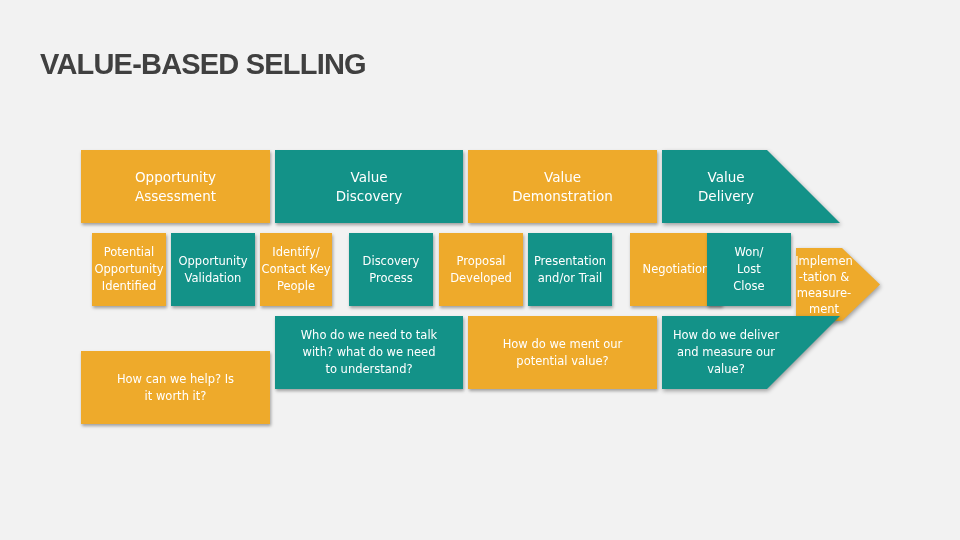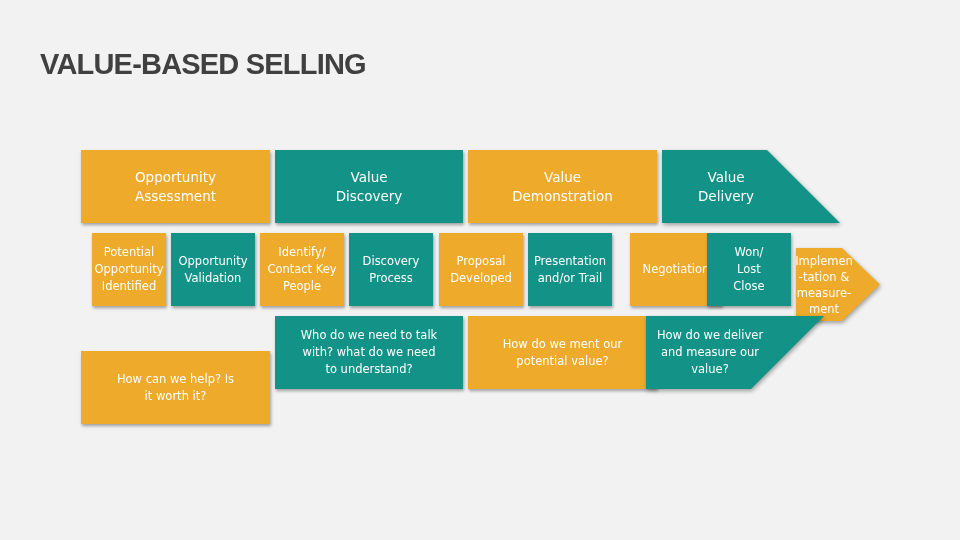--- a/index.html
+++ b/index.html
@@ -64,21 +64,21 @@
 
 <div class="box orange mid" style="left:92px;width:74px;">
   <span>Potential
 Opportunity
 Identified</span>
 </div>
 <div class="box teal mid" style="left:171px;width:84px;">
   <span>Opportunity
 Validation</span>
 </div>
-<div class="box orange mid" style="left:260px;width:84px;">
+<div class="box orange mid" style="left:260px;width:72px;">
   <span>Identify/
 Contact Key
 People</span>
 </div>
 <div class="box teal mid" style="left:349px;width:84px;">
   <span>Discovery
 Process</span>
 </div>
 <div class="box orange mid" style="left:439px;width:84px;">
   <span>Proposal
@@ -112,20 +112,20 @@
 </div>
 <div class="box teal bot" style="left:275px;width:188px;">
   <span>Who do we need to talk
 with? what do we need
 to understand?</span>
 </div>
 <div class="box orange bot" style="left:468px;width:189px;">
   <span>How do we ment our
 potential value?</span>
 </div>
-<div class="shape" style="left:646px;top:316px;width:178px;height:73px;">
+<div class="shape" style="left:662px;top:316px;width:178px;height:73px;">
   <svg width="178" height="73">
     <polygon points="0,0 178,0 105,73 0,73" fill="#139288"></polygon>
   </svg>
   <div class="lbl" style="left:0;top:0;width:128px;height:73px;font-size:11.5px;line-height:17px;">How do we deliver
 and measure our
 value?</div>
 </div>
 
 </body></html>

